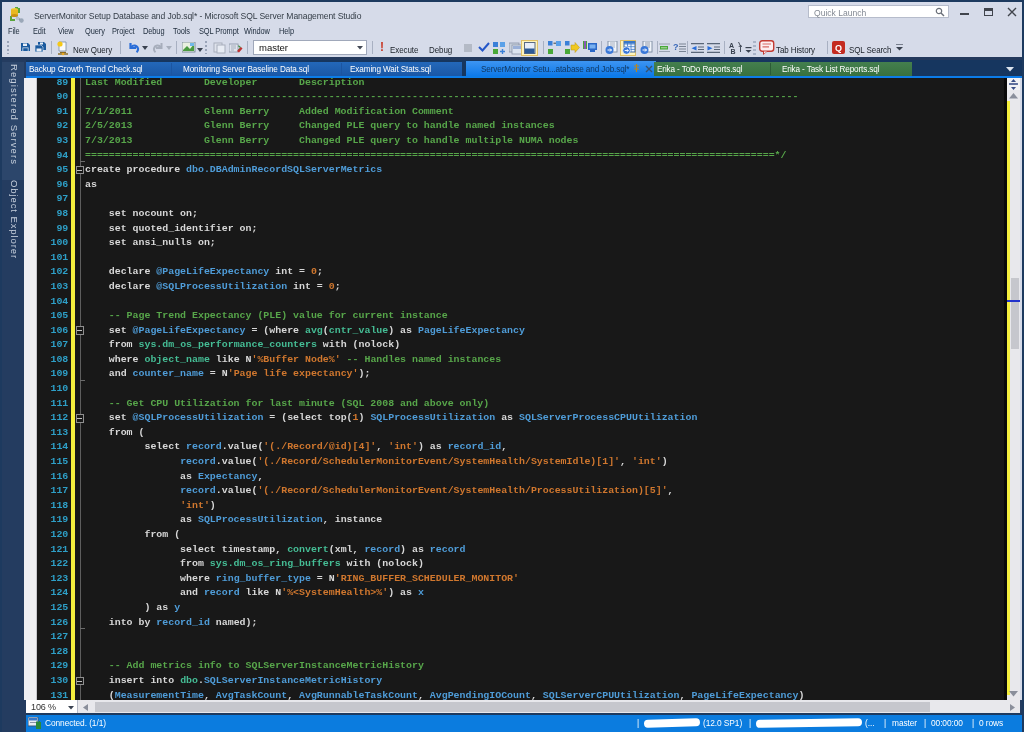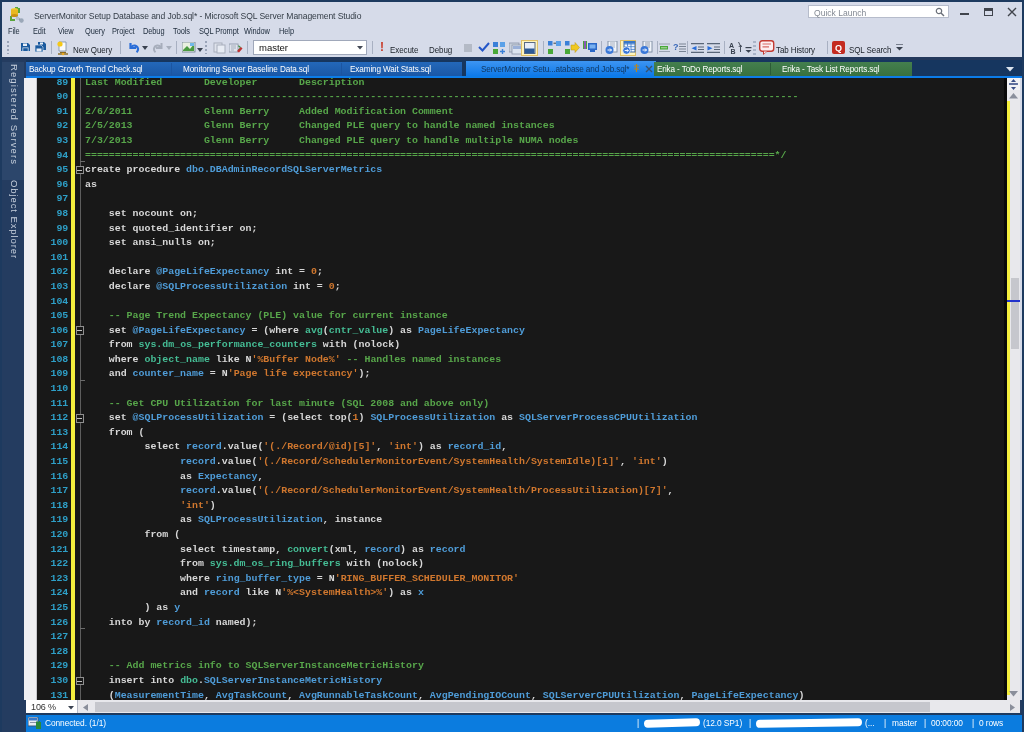--- a/index.html
+++ b/index.html
@@ -343,21 +343,21 @@
 124
 125
 126
 127
 128
 129
 130
 131</div>
 <div id="code"><span class="g">Last Modified       Developer       Description</span>
 <span class="g">------------------------------------------------------------------------------------------------------------------------</span>
-<span class="g">2/6/2011            Glenn Berry     Added Modification Comment</span>
+<span class="g">7/1/2011            Glenn Berry     Added Modification Comment</span>
 <span class="g">2/5/2013            Glenn Berry     Changed PLE query to handle named instances</span>
 <span class="g">7/3/2013            Glenn Berry     Changed PLE query to handle multiple NUMA nodes</span>
 <span class="g">====================================================================================================================*/</span>
 <span class="w">create procedure </span><span class="b">dbo.DBAdminRecordSQLServerMetrics</span>
 <span class="w">as</span>
 
 <span class="w">    set nocount on;</span>
 <span class="w">    set quoted_identifier on;</span>
 <span class="w">    set ansi_nulls on;</span>
 
@@ -366,24 +366,24 @@
 
 <span class="g">    -- Page Trend Expectancy (PLE) value for current instance</span>
 <span class="w">    set </span><span class="b">@PageLifeExpectancy</span><span class="w"> = (where </span><span class="t">avg</span><span class="w">(</span><span class="t">cntr_value</span><span class="w">) as </span><span class="b">PageLifeExpectancy</span>
 <span class="w">    from </span><span class="t">sys.dm_os_performance_counters</span><span class="w"> with (nolock)</span>
 <span class="w">    where </span><span class="t">object_name</span><span class="w"> like N</span><span class="o">'%Buffer Node%'</span><span class="w"> </span><span class="g">-- Handles named instances</span>
 <span class="w">    and </span><span class="b">counter_name</span><span class="w"> = N</span><span class="o">'Page life expectancy'</span><span class="w">);</span>
 
 <span class="g">    -- Get CPU Utilization for last minute (SQL 2008 and above only)</span>
 <span class="w">    set </span><span class="b">@SQLProcessUtilization</span><span class="w"> = (select top(</span><span class="o">1</span><span class="w">) </span><span class="b">SQLProcessUtilization</span><span class="w"> as </span><span class="b">SQLServerProcessCPUUtilization</span>
 <span class="w">    from (</span>
-<span class="w">          select </span><span class="b">record</span><span class="w">.value(</span><span class="o">'(./Record/@id)[5]'</span><span class="w">, </span><span class="o">'int'</span><span class="w">) as </span><span class="b">record_id</span><span class="w">,</span>
+<span class="w">          select </span><span class="b">record</span><span class="w">.value(</span><span class="o">'(./Record/@id)[4]'</span><span class="w">, </span><span class="o">'int'</span><span class="w">) as </span><span class="b">record_id</span><span class="w">,</span>
 <span class="w">                </span><span class="b">record</span><span class="w">.value(</span><span class="o">'(./Record/SchedulerMonitorEvent/SystemHealth/SystemIdle)[1]'</span><span class="w">, </span><span class="o">'int'</span><span class="w">)</span>
 <span class="w">                as </span><span class="b">Expectancy</span><span class="w">,</span>
-<span class="w">                </span><span class="b">record</span><span class="w">.value(</span><span class="o">'(./Record/SchedulerMonitorEvent/SystemHealth/ProcessUtilization)[7]'</span><span class="w">,</span>
+<span class="w">                </span><span class="b">record</span><span class="w">.value(</span><span class="o">'(./Record/SchedulerMonitorEvent/SystemHealth/ProcessUtilization)[5]'</span><span class="w">,</span>
 <span class="w">                </span><span class="o">'int'</span><span class="w">)</span>
 <span class="w">                as </span><span class="b">SQLProcessUtilization</span><span class="w">, instance</span>
 <span class="w">          from (</span>
 <span class="w">                select timestamp, </span><span class="t">convert</span><span class="w">(xml, </span><span class="b">record</span><span class="w">) as </span><span class="b">record</span>
 <span class="w">                from </span><span class="t">sys.dm_os_ring_buffers</span><span class="w"> with (nolock)</span>
 <span class="w">                where </span><span class="b">ring_buffer_type</span><span class="w"> = N</span><span class="o">'RING_BUFFER_SCHEDULER_MONITOR'</span>
 <span class="w">                and </span><span class="b">record</span><span class="w"> like N</span><span class="o">'%&lt;SystemHealth&gt;%'</span><span class="w">) as </span><span class="b">x</span>
 <span class="w">          ) as </span><span class="b">y</span>
 <span class="w">    into by </span><span class="b">record_id</span><span class="w"> named);</span>
 

